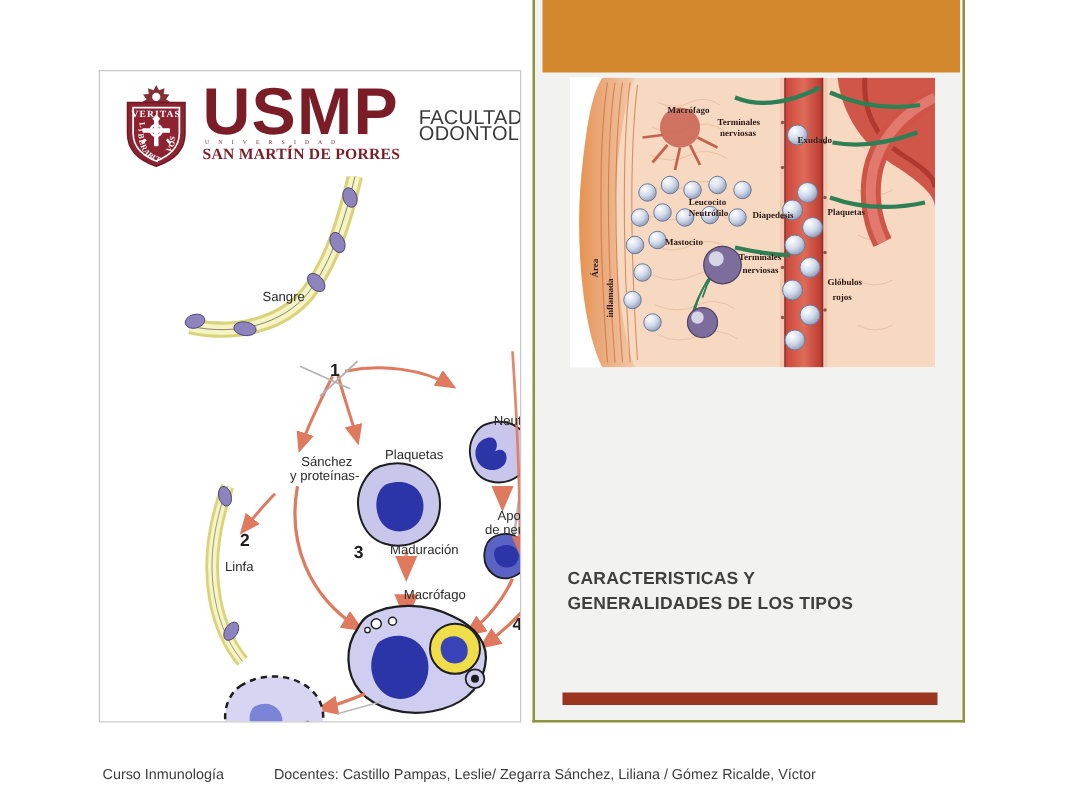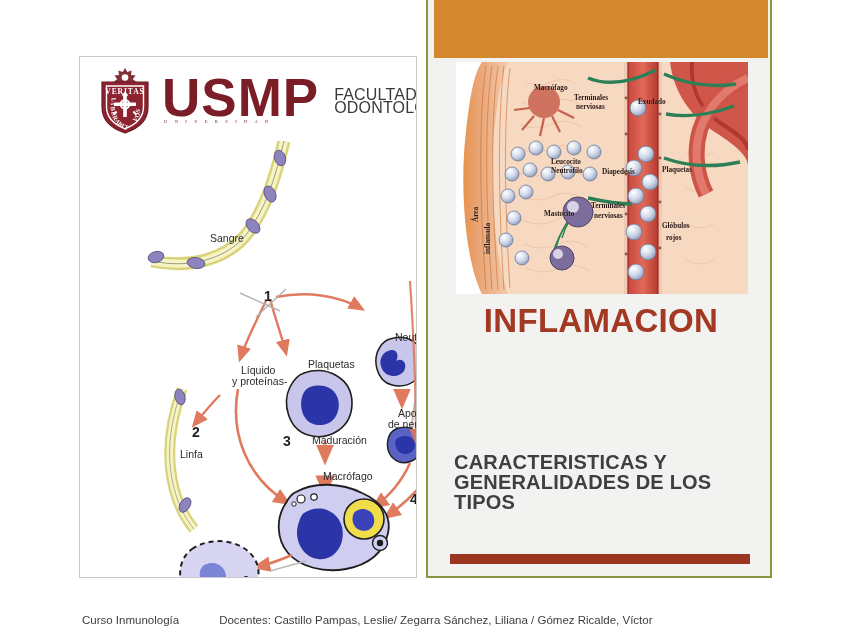--- a/index.html
+++ b/index.html
@@ -92,21 +92,21 @@
   .title{
     position:absolute;left:8px;top:300px;width:330px;
     text-align:center;
     font-family:"Liberation Sans", sans-serif;
     font-weight:bold;font-size:33px;line-height:41px;
     color:#a33823;letter-spacing:.3px;
   }
   .subtitle{
     position:absolute;left:26px;top:452px;width:300px;
     font-family:"Liberation Sans", sans-serif;
-    font-weight:bold;font-size:20px;line-height:20px;
+    font-weight:bold;font-size:14px;line-height:20px;
     color:#3f3f3f;letter-spacing:.2px;
   }
   .red-bar{
     position:absolute;left:22px;bottom:12px;width:300px;height:10px;
     background:#9c3520;
   }
 
   
   .footer{
     position:absolute;left:82px;top:610px;width:700px;height:20px;
@@ -162,20 +162,21 @@
             <text transform="translate(41.8,55.5) rotate(-52)">V</text>
             <text transform="translate(44.2,51.2) rotate(-64)">O</text>
             <text transform="translate(45.6,46) rotate(-76)">S</text>
           </g>
         </svg>
       </div>
 
       <div class="usmp-block">
         <div class="usmp-word">USMP</div>
         <div class="usmp-tiny">U N I V E R S I D A D</div>
+        <div class="usmp-sub">SAN MARTÍN DE PORRES</div>
       </div>
 
       <div class="fac-divider"></div>
 
       <div class="fac-block">
         <div>FACULTAD DE</div>
         <div>ODONTOLOGÍA</div>
       </div>
     </div>
 
@@ -275,21 +276,21 @@
           <path d="M112 408 C130 396 156 398 170 412 C184 426 180 448 164 458 C146 470 120 468 108 454
                    C96 440 98 418 112 408 Z" fill="#d8d5f2" stroke="#1e1e1e" stroke-width="2" stroke-dasharray="5,4"></path>
           <path d="M124 424 C136 418 146 426 146 436 C146 448 134 452 126 446 C118 440 118 428 124 424 Z" fill="#7b84d6"></path>
         </g>
       </svg>
 
       <div class="dlabel" style="left:130px;top:92px;">Sangre</div>
 
       <div class="dlabel" style="left:315px;top:191px;">Neutrófilo</div>
       <div class="dlabel" style="left:228px;top:218px;">Plaquetas</div>
-      <div class="dlabel" style="left:161px;top:224px;">Líquido</div>
+      <div class="dlabel" style="left:161px;top:224px;">Sánchez</div>
       <div class="dlabel" style="left:152px;top:235px;">y proteínas-</div>
       <div class="dlabel" style="left:318px;top:267px;">Apoptosis</div>
       <div class="dlabel" style="left:308px;top:278px;">de neutrófilos</div>
       <div class="dlabel" style="left:232px;top:294px;">Maduración</div>
       <div class="dlabel" style="left:100px;top:308px;">Linfa</div>
       <div class="dlabel" style="left:243px;top:330px;">Macrófago</div>
 
       <div class="dnum" style="left:184px;top:147px;">1</div>
       <div class="dnum" style="left:112px;top:283px;">2</div>
       <div class="dnum" style="left:203px;top:292px;">3</div>
@@ -428,37 +429,36 @@
             <circle cx="178" cy="170" r="8" fill="url(#cellg)" stroke="#6d7a96" stroke-width="0.8"></circle>
             <circle cx="192" cy="190" r="8" fill="url(#cellg)" stroke="#6d7a96" stroke-width="0.8"></circle>
             <circle cx="180" cy="210" r="8" fill="url(#cellg)" stroke="#6d7a96" stroke-width="0.8"></circle>
           </g>
         </svg>
       </div>
 
       <div class="plabel" style="left:78px;top:22px;">Macrófago</div>
       <div class="plabel" style="left:118px;top:32px;">Terminales</div>
       <div class="plabel" style="left:120px;top:41px;">nerviosas</div>
-      <div class="plabel" style="left:182px;top:36px;">Exudado</div>
+      <div class="plabel" style="left:182px;top:46px;">Exudado</div>
       <div class="plabel" style="left:95px;top:96px;">Leucocito</div>
       <div class="plabel" style="left:95px;top:105px;">Neutrófilo</div>
       <div class="plabel" style="left:146px;top:106px;">Diapedesis</div>
       <div class="plabel" style="left:206px;top:104px;">Plaquetas</div>
-      <div class="plabel" style="left:88px;top:128px;margin-top:20px;">Mastocito</div>
+      <div class="plabel" style="left:76px;top:128px;">Mastocito</div>
       <div class="plabel" style="left:135px;top:140px;">Terminales</div>
       <div class="plabel" style="left:138px;top:150px;">nerviosas</div>
       <div class="plabel" style="left:206px;top:160px;">Glóbulos</div>
       <div class="plabel" style="left:210px;top:172px;">rojos</div>
 
       <div class="plabel vert" style="left:16px;top:160px;">Área</div>
       <div class="plabel vert" style="left:28px;top:192px;">inflamada</div>
     </div>
 
     <div class="title">
-      <div>INFLAMACION</div>
     </div>
 
     <div class="subtitle">
       <div>CARACTERISTICAS Y</div>
       <div>GENERALIDADES DE LOS TIPOS</div>
     </div>
 
     <div class="red-bar"></div>
   </div>
 

